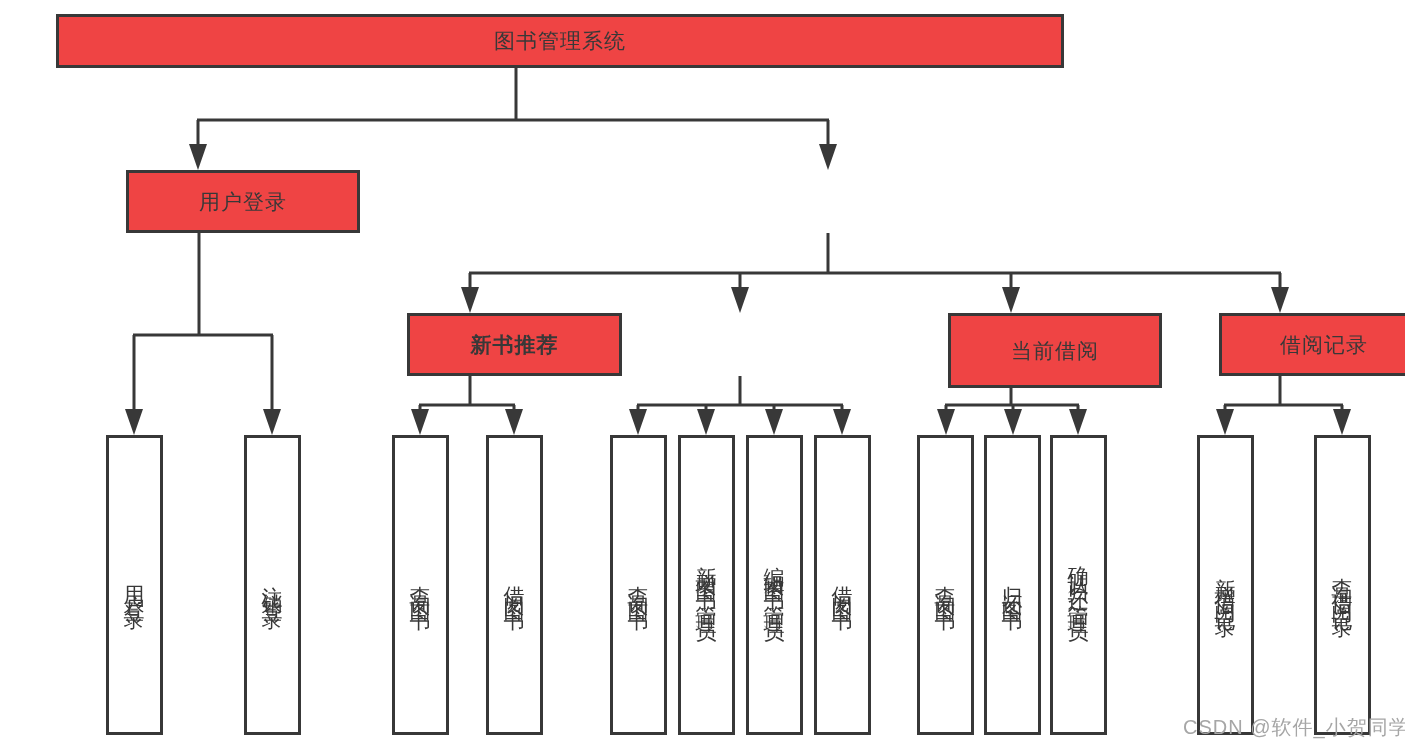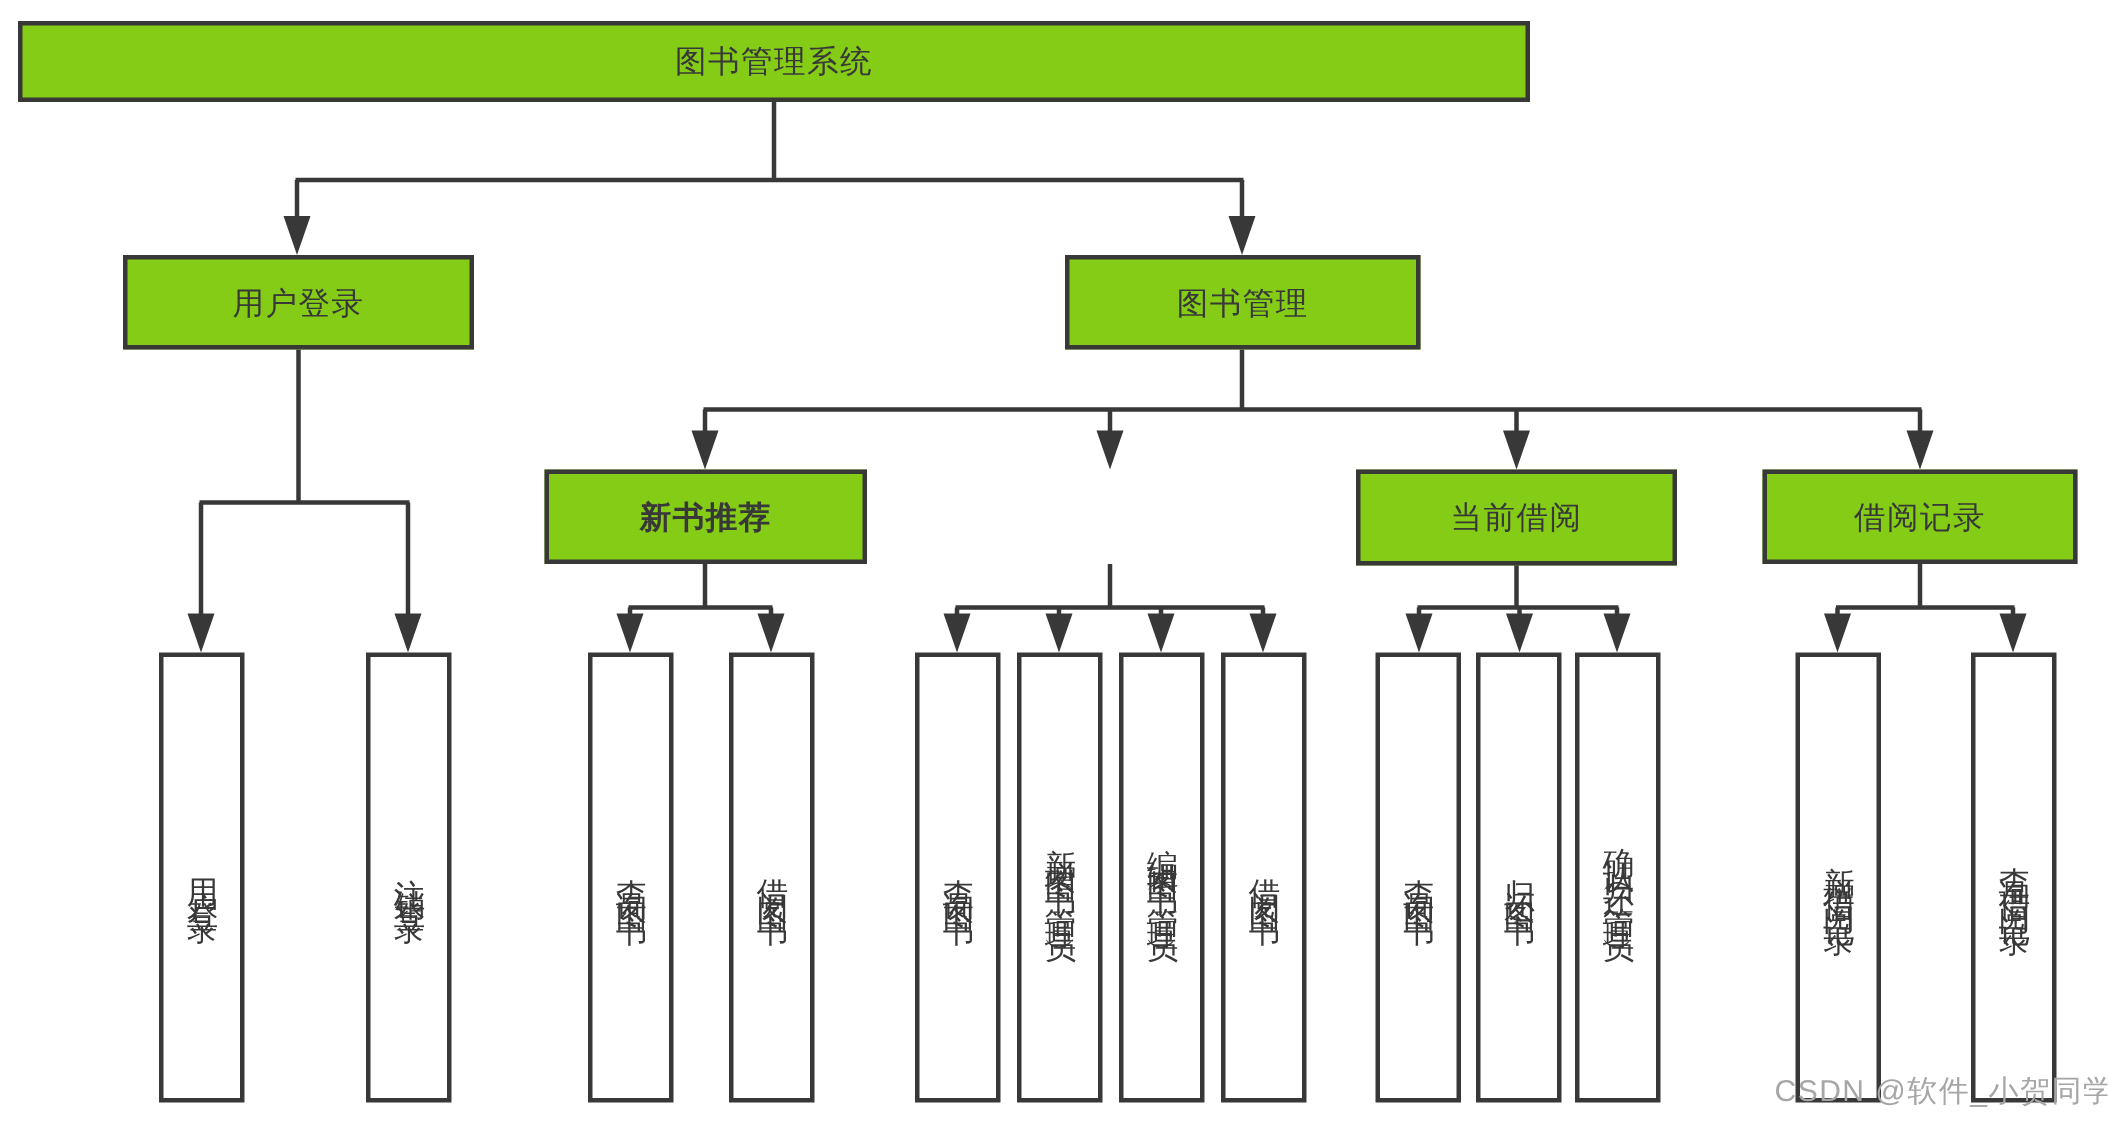--- a/index.html
+++ b/index.html
@@ -13,29 +13,30 @@
   body { font-family: "Liberation Sans", "DejaVu Sans", sans-serif; color: var(--ink); }
 
   .stage { position: relative; width: 1405px; height: 747px; background: var(--bg); }
 
   svg.wires { position: absolute; left: 0; top: 0; width: 1405px; height: 747px; }
   svg.wires path { stroke: var(--line); stroke-width: 3; fill: none; }
   svg.wires polygon { fill: var(--line); stroke: none; }
 
   .hbox {
     position: absolute;
-    background: #84cc16;
+    background: #ef4444;
     border: 3px solid var(--line);
     display: flex;
     align-items: center;
     justify-content: center;
     font-size: 21px;
     letter-spacing: 1px;
     white-space: nowrap;
     z-index: 2;
+    margin-left: 44px;
   }
 
   .leaf {
     position: absolute;
     width: 57px;
     height: 300px;
     top: 435px;
     background: #fff;
     border: 3px solid var(--line);
     display: flex;
@@ -97,24 +98,23 @@
     <polygon points="1069,409 1087,409 1078,435"></polygon>
 
     <path d="M1280 376 L1280 405 M1224 405 L1343 405 M1225 405 L1225 411 M1342 405 L1342 411"></path>
     <polygon points="1216,409 1234,409 1225,435"></polygon>
     <polygon points="1333,409 1351,409 1342,435"></polygon>
   </svg>
 
   <div class="hbox" style="left:12px; top:14px; width:1008px; height:54px;">图书管理系统</div>
 
   <div class="hbox" style="left:82px; top:170px; width:234px; height:63px;">用户登录</div>
-  <div class="hbox" style="left:710px; top:170px; width:237px; height:63px;">图书管理</div>
 
   <div class="hbox" style="left:363px; top:313px; width:215px; height:63px;font-weight:bold;">新书推荐</div>
-  <div class="hbox" style="left:904px; top:313px; width:214px; height:64px;">当前借阅</div>
+  <div class="hbox" style="left:904px; top:313px; width:214px; height:75px;">当前借阅</div>
   <div class="hbox" style="left:1175px; top:313px; width:210px; height:63px;">借阅记录</div>
 
   <div class="leaf" style="left:106px;">用户登录</div>
   <div class="leaf" style="left:244px;">注销登录</div>
 
   <div class="leaf" style="left:392px;">查询图书</div>
   <div class="leaf" style="left:486px;">借阅图书</div>
 
   <div class="leaf" style="left:610px;">查询图书</div>
   <div class="leaf" style="left:678px;">新增图书（管理员）</div>

